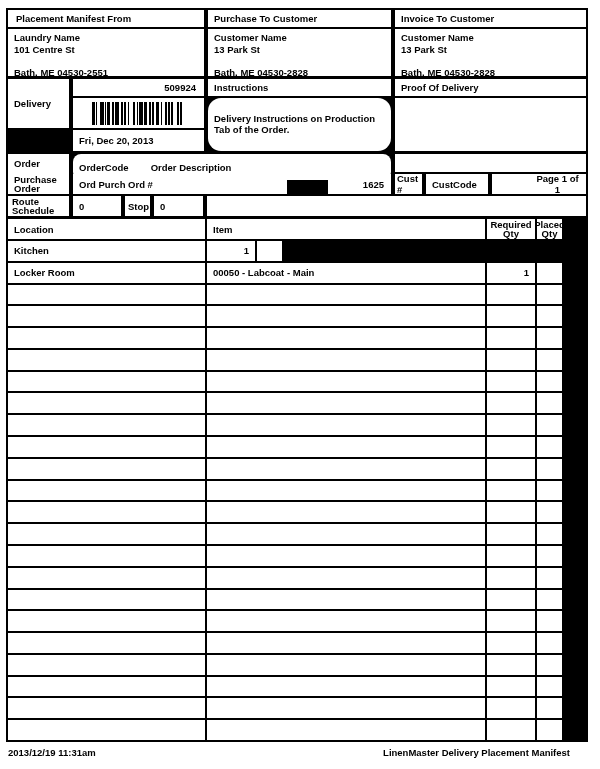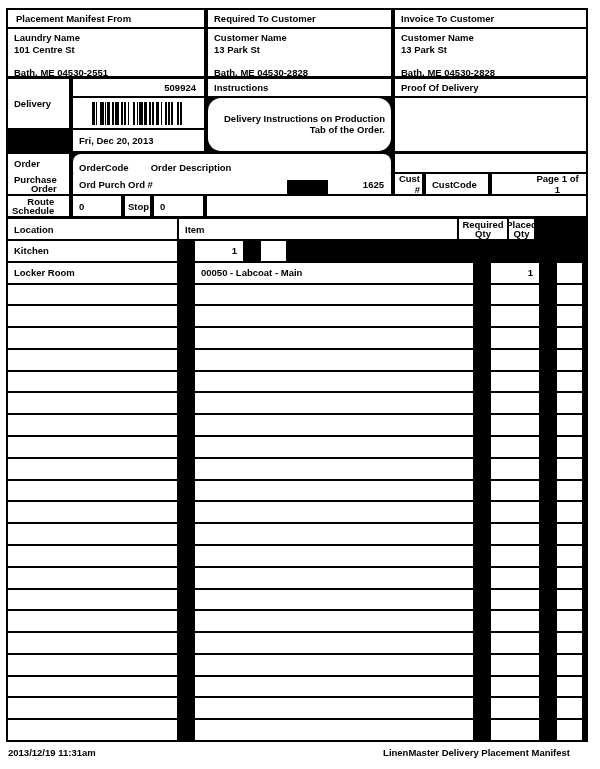--- a/index.html
+++ b/index.html
@@ -7,57 +7,57 @@
     width:600px;height:769px;background:#ffffff;position:relative;
     font-family:"Liberation Sans",sans-serif;font-weight:bold;
     color:#000;font-size:9.5px;line-height:11px;
     -webkit-font-smoothing:antialiased;
   }
   .sheet{position:absolute;left:6px;top:8px;width:582px;height:734px;background:#000;}
   .cell{
     position:absolute;background:#fff;box-sizing:border-box;
     padding:2px 6px;overflow:hidden;
   }
-  .vc{display:flex;align-items:center;text-align:right;}
+  .vc{display:flex;align-items:center;}
   .hc{justify-content:center;text-align:center;}
   .rt{justify-content:flex-end;text-align:right;}
   .pre{white-space:pre-line;}
   .addr{padding-top:3px;line-height:11.5px;}
   .two{line-height:9.5px;}
   
   .twrap{
     position:absolute;left:0;top:208px;width:582px;height:526px;
     box-sizing:border-box;background:#000;
     padding:3px 2px 2px;display:flex;flex-direction:column;gap:2px;
   }
   .thead{flex:0 0 20px;display:flex;gap:2px;}
   .tbody{flex:1;display:flex;flex-direction:column;gap:2px;min-height:0;}
-  .trow{flex:1;display:flex;gap:18px;min-height:0;}
+  .trow{flex:1;display:flex;gap:2px;min-height:0;}
   .tc{background:#fff;box-sizing:border-box;display:flex;align-items:center;
       padding:0 6px;overflow:hidden;}
-  .tc.loc{width:169px;text-align:right;}
+  .tc.loc{width:197px;text-align:right;}
   .tc.item{width:278px;}
   .tc.req{width:48px;}
   .tc.pl{width:25px;}
   .trow .req{justify-content:flex-end;text-align:right;}
   .thead .req,.thead .pl{justify-content:center;text-align:center;line-height:9.5px;padding:0 2px;}
   
   .barcode{display:flex;align-items:stretch;height:23px;}
   .barcode span{display:block;height:100%;}
   
   .footL{position:absolute;left:8px;top:747px;}
   .footR{position:absolute;right:30px;top:747px;padding-left:8px;}
 </style>
 </head>
 <body>
 
 <div class="sheet">
 
   <div class="cell vc" style="left:2px;top:2px;width:196px;height:17px;padding-left:8px;">Placement Manifest From</div>
-  <div class="cell vc" style="left:202px;top:2px;width:183px;height:17px;">Required To Customer</div>
+  <div class="cell vc" style="left:202px;top:2px;width:183px;height:17px;">Purchase To Customer</div>
   <div class="cell vc" style="left:389px;top:2px;width:191px;height:17px;">Invoice To Customer</div>
 
   <div class="cell pre addr" style="left:2px;top:21px;width:196px;height:47px;">Laundry Name
 101 Centre St
 
 Bath, ME 04530-2551</div>
   <div class="cell pre addr" style="left:202px;top:21px;width:183px;height:47px;">Customer Name
 13 Park St
 
 Bath, ME 04530-2828</div>

